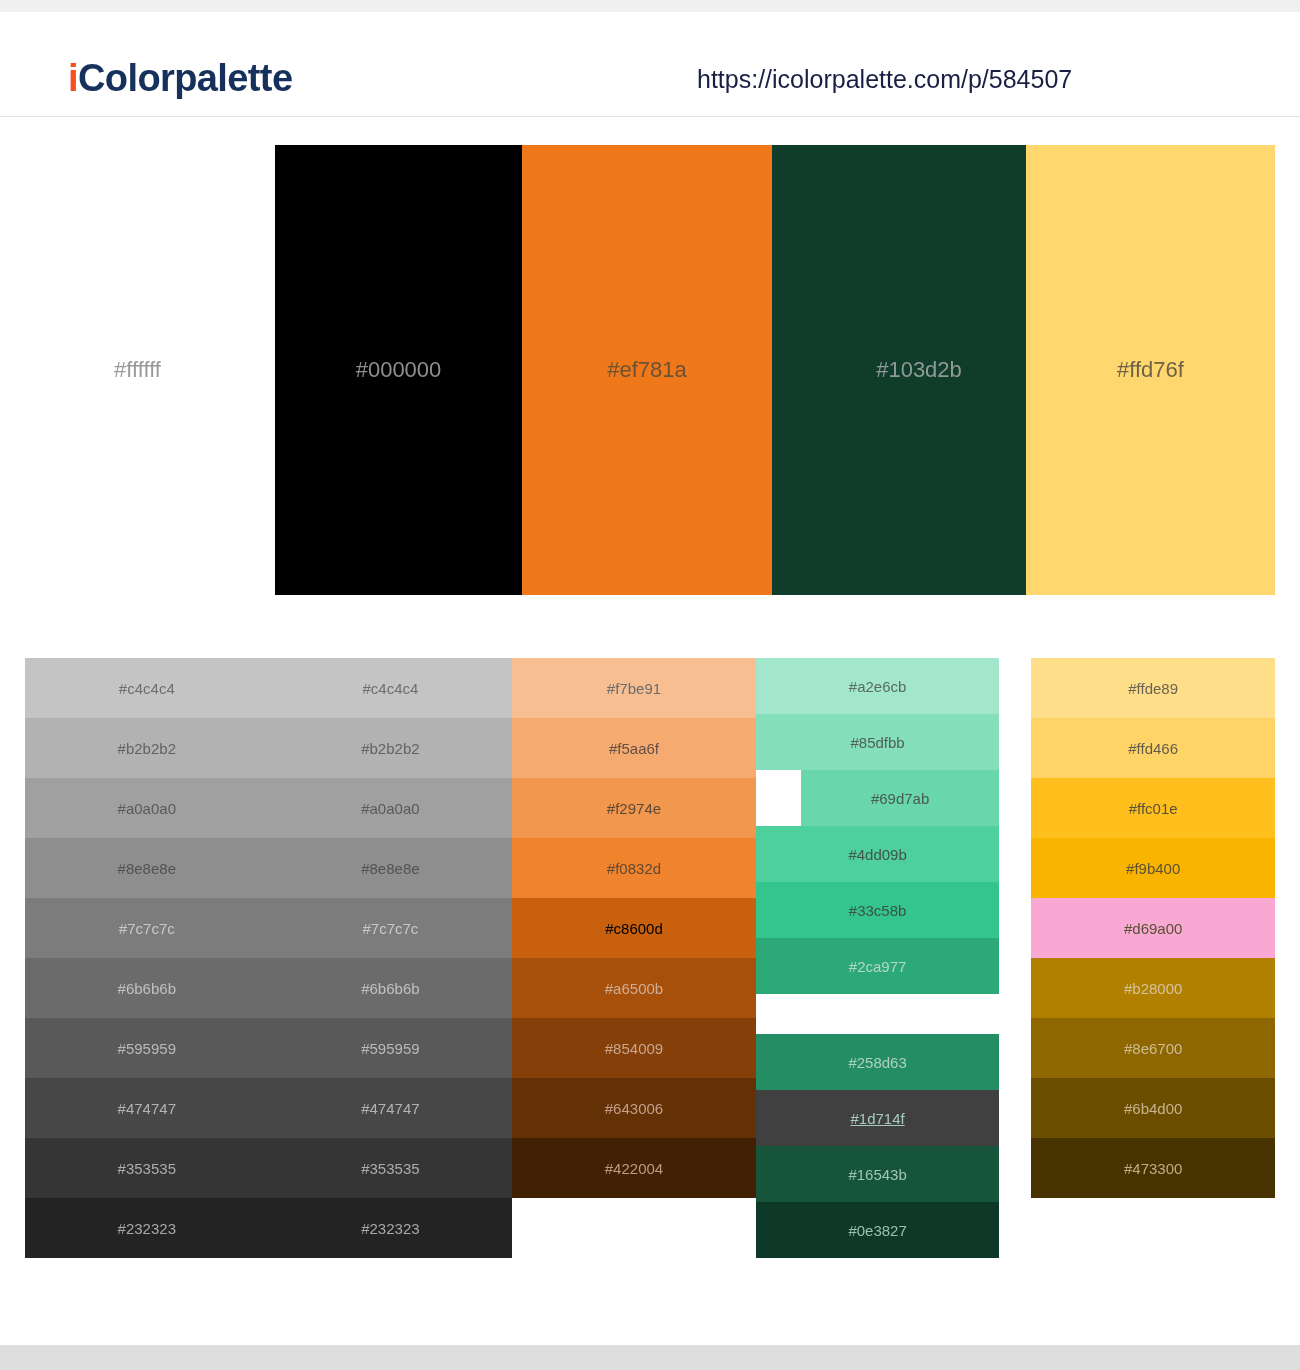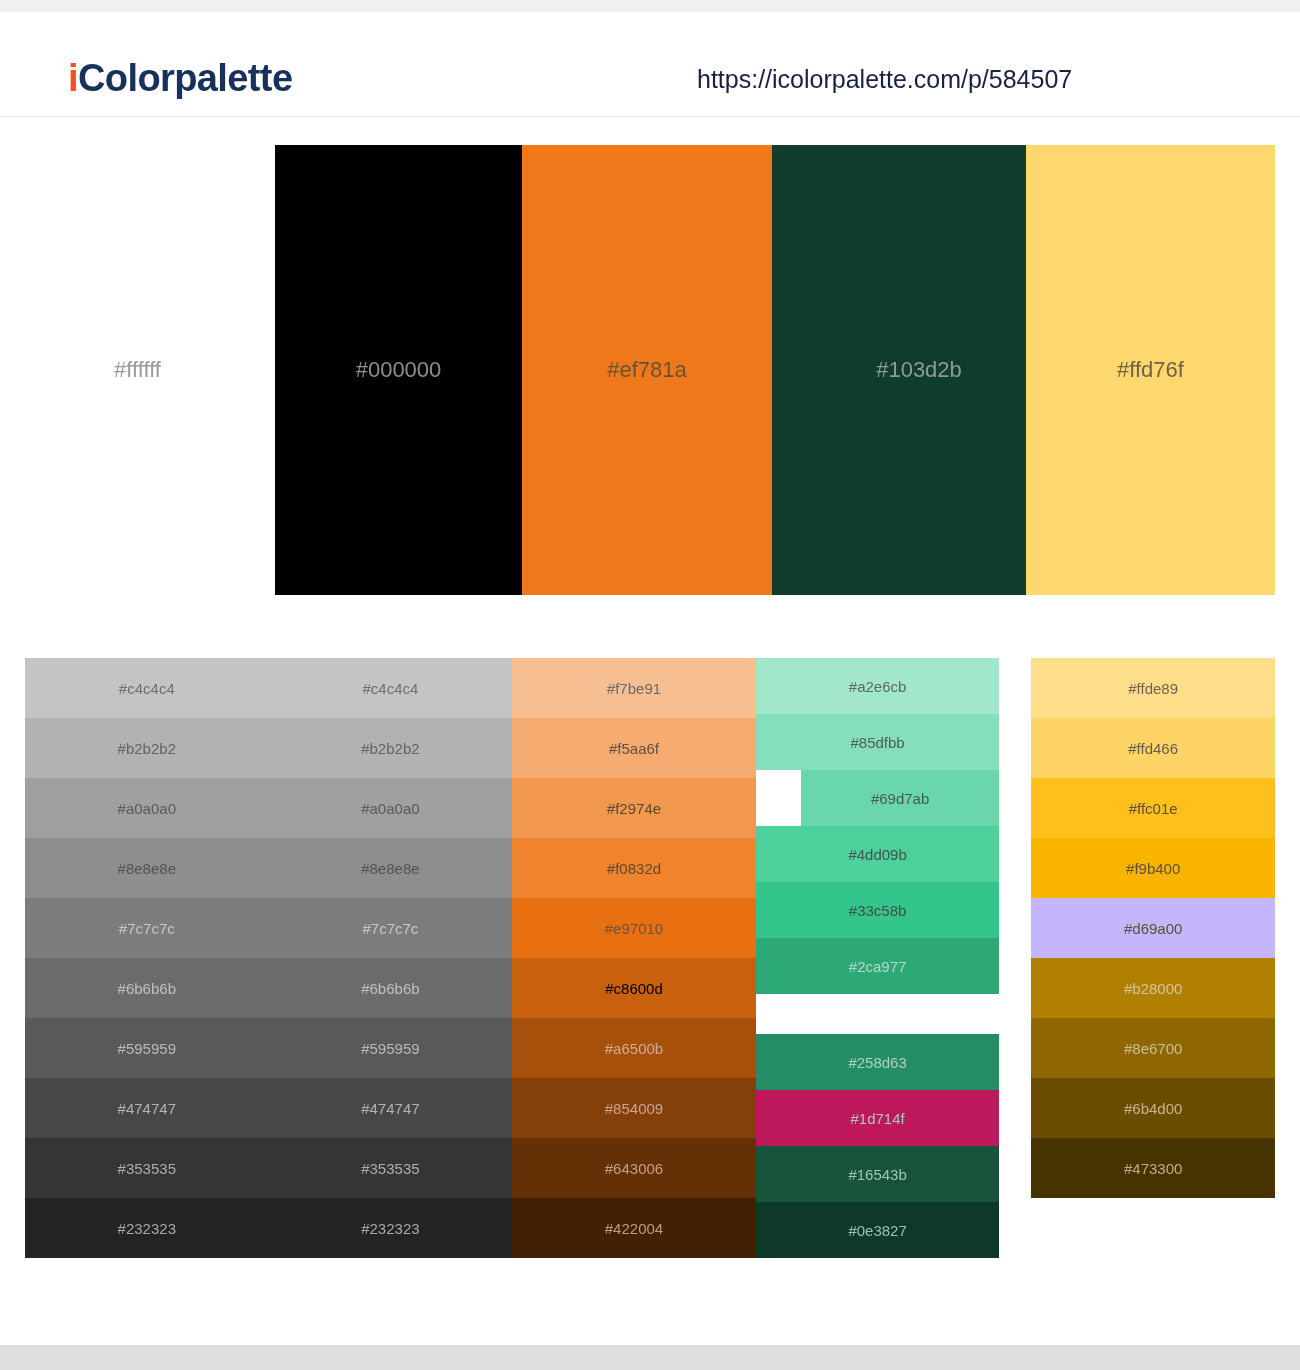--- a/index.html
+++ b/index.html
@@ -186,45 +186,44 @@
       <div class="shade-cell" style="background: rgb(89, 89, 89); color: rgb(185, 185, 185);">#595959</div>
       <div class="shade-cell" style="background: rgb(71, 71, 71); color: rgb(179, 179, 179);">#474747</div>
       <div class="shade-cell" style="background: rgb(53, 53, 53); color: rgb(173, 173, 173);">#353535</div>
       <div class="shade-cell" style="background: rgb(35, 35, 35); color: rgb(168, 168, 168);">#232323</div>
     </div>
     <div class="shade-col c2">
       <div class="shade-cell" style="background: rgb(247, 190, 145); color: rgb(107, 107, 107);">#f7be91</div>
       <div class="shade-cell" style="background: rgb(245, 170, 111); color: rgb(98, 80, 70);">#f5aa6f</div>
       <div class="shade-cell" style="background: rgb(242, 151, 78); color: rgb(92, 73, 53);">#f2974e</div>
       <div class="shade-cell" style="background: rgb(240, 131, 45); color: rgb(97, 74, 49);">#f0832d</div>
-      <div class="shade-cell" style="background: rgb(233, 112, 16); color: rgb(109, 85, 60);">#e97010</div>
       <div class="shade-cell" style="background: rgb(200, 96, 13); color: #000000;">#c8600d</div>
       <div class="shade-cell" style="background: rgb(166, 80, 11); color: rgb(207, 174, 149);">#a6500b</div>
       <div class="shade-cell" style="background: rgb(133, 64, 9); color: rgb(200, 166, 143);">#854009</div>
       <div class="shade-cell" style="background: rgb(100, 48, 6); color: rgb(194, 160, 137);">#643006</div>
       <div class="shade-cell" style="background: rgb(66, 32, 4); color: rgb(188, 154, 132);">#422004</div>
     </div>
     <div class="shade-col c3">
       <div class="shade-cell" style="background: rgb(162, 230, 203); color: rgb(91, 107, 100);">#a2e6cb</div>
       <div class="shade-cell" style="background: rgb(133, 223, 187); color: rgb(79, 97, 89);">#85dfbb</div>
       <div class="shade-cell" style="background: rgb(105, 215, 171); color: rgb(72, 91, 83); margin-left: 45px;">#69d7ab</div>
       <div class="shade-cell" style="background: rgb(77, 208, 155); color: rgb(66, 86, 78);">#4dd09b</div>
       <div class="shade-cell" style="background: rgb(51, 197, 139); color: rgb(61, 82, 73);">#33c58b</div>
       <div class="shade-cell" style="background: rgb(44, 169, 119); color: rgb(181, 214, 200);">#2ca977</div>
       <div class="shade-cell" style="background: rgb(37, 141, 99); color: rgb(174, 208, 193); margin-top: 40px;">#258d63</div>
-      <div class="shade-cell" style="background: #be185d; color: rgb(166, 203, 187);">#1d714f</div>
+      <div class="shade-cell" style="background: #404040; color: rgb(166, 203, 187); text-decoration: underline;">#1d714f</div>
       <div class="shade-cell" style="background: rgb(22, 84, 59); color: rgb(159, 198, 181);">#16543b</div>
       <div class="shade-cell" style="background: rgb(14, 56, 39); color: rgb(152, 193, 176);">#0e3827</div>
     </div>
     <div class="shade-col c4">
       <div class="shade-cell" style="background: rgb(255, 222, 137); color: rgb(107, 99, 85);">#ffde89</div>
       <div class="shade-cell" style="background: rgb(255, 212, 102); color: rgb(101, 92, 76);">#ffd466</div>
       <div class="shade-cell" style="background: rgb(255, 192, 30); color: rgb(90, 80, 60);">#ffc01e</div>
       <div class="shade-cell" style="background: rgb(249, 180, 0); color: rgb(93, 82, 54);">#f9b400</div>
-      <div class="shade-cell" style="background: #c4b5fd; color: rgb(91, 80, 51);">#d69a00</div>
+      <div class="shade-cell" style="background: #f9a8d4; color: rgb(91, 80, 51);">#d69a00</div>
       <div class="shade-cell" style="background: rgb(178, 128, 0); color: rgb(212, 195, 157);">#b28000</div>
       <div class="shade-cell" style="background: rgb(142, 103, 0); color: rgb(205, 187, 149);">#8e6700</div>
       <div class="shade-cell" style="background: rgb(107, 77, 0); color: rgb(198, 179, 141);">#6b4d00</div>
       <div class="shade-cell" style="background: rgb(71, 51, 0); color: rgb(191, 172, 134);">#473300</div>
     </div>
   </div>
 
 <div class="footer-band"></div>
 
 </body></html>

